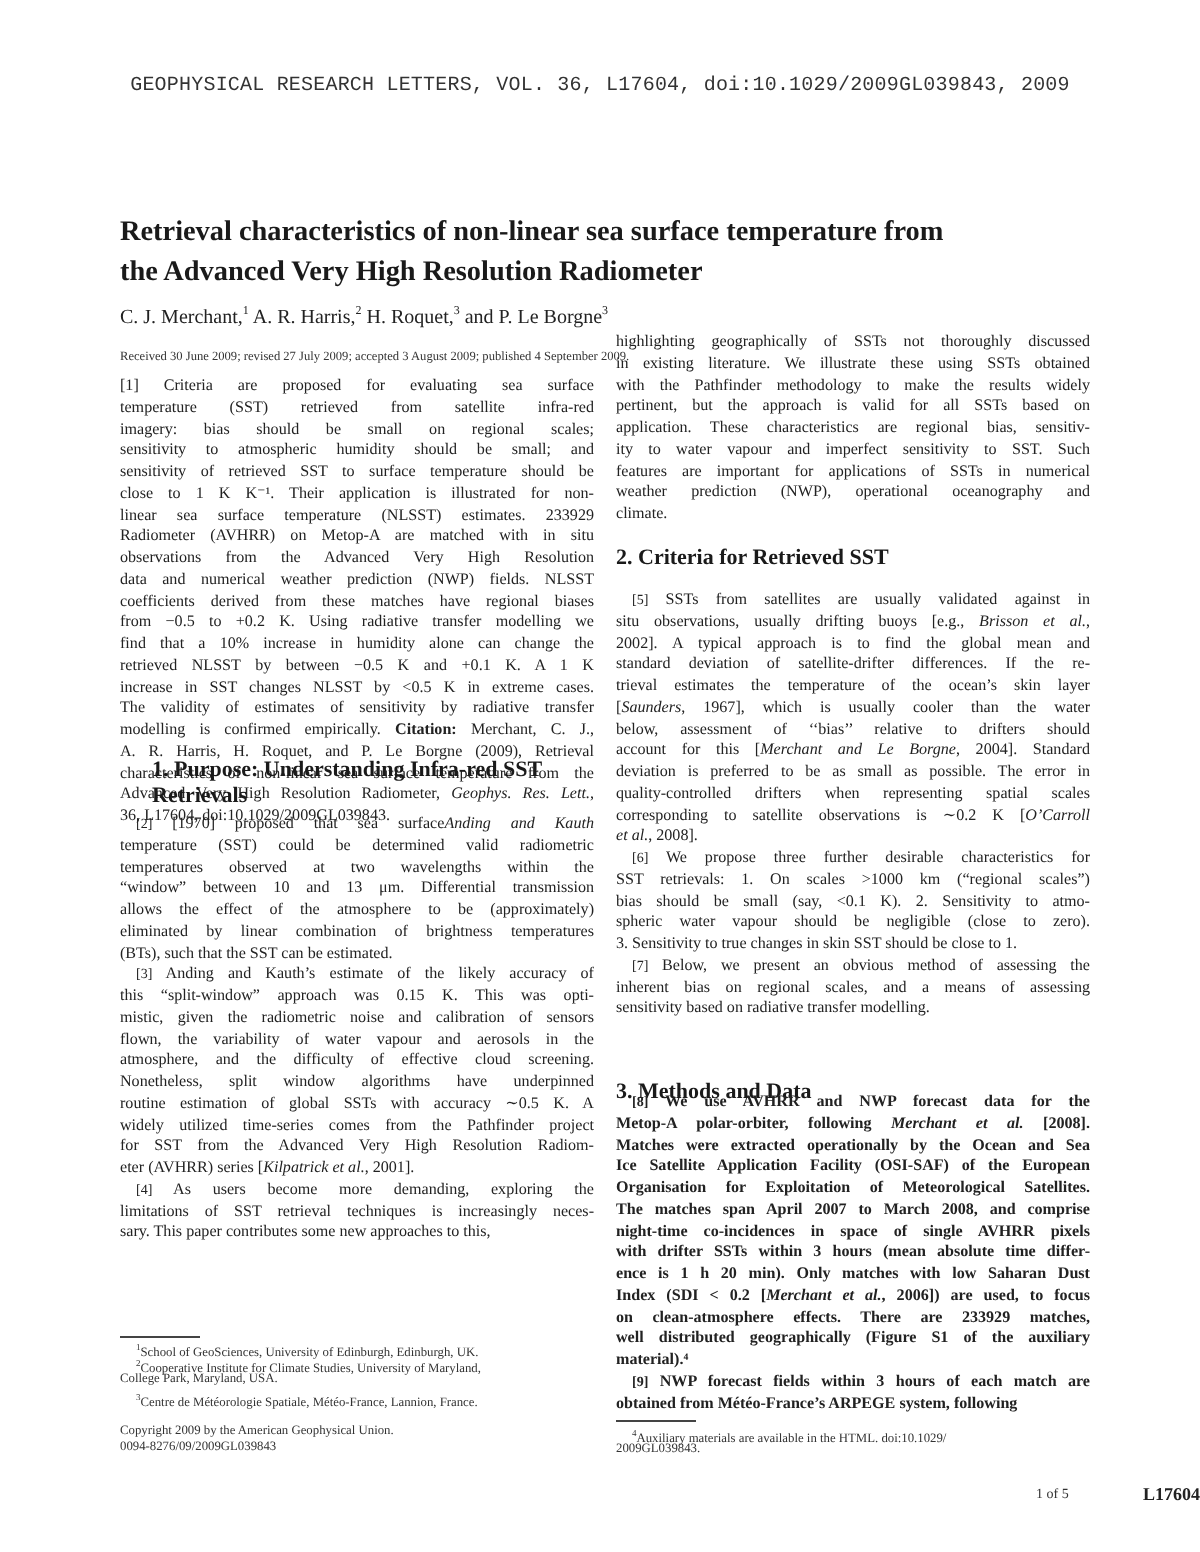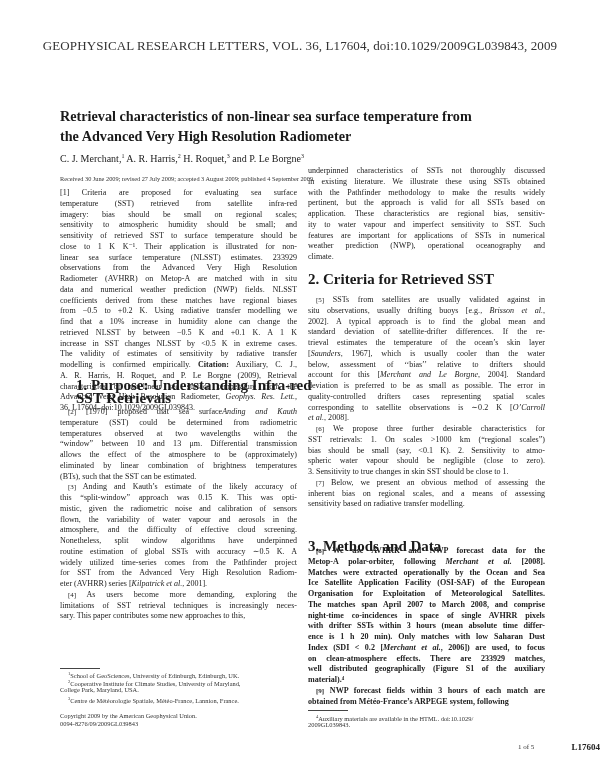--- a/index.html
+++ b/index.html
@@ -1,31 +1,31 @@
 <!DOCTYPE html>
 <html><head>
 <meta charset="utf-8">
 <style>
   html, body { margin: 0; padding: 0; background: #ffffff; }
   body { width: 600px; height: 776px; position: relative; overflow: hidden;
          font-family: "Liberation Serif", "DejaVu Serif", serif; color: #222; }
   .abs { position: absolute; white-space: nowrap; }
-  .running-head { top: 38px; left: 0; width: 600px; text-align: center; font-size: 13px; letter-spacing: 0.1px; color: #333; }
+  .running-head { top: 38px; left: 0; width: 600px; text-align: center; font-size: 10px; letter-spacing: 0.1px; color: #333; font-family: Liberation Mono, monospace; }
   .title { left: 60px; top: 106px; font-size: 14.2px; font-weight: bold; line-height: 20px; color: #1a1a1a; white-space: normal; width: 420px; }
   .authors { left: 60px; top: 153px; font-size: 10px; color: #222; }
   .authors sup { font-size: 6px; }
   .received { left: 60px; top: 175px; font-size: 6.3px; color: #333; }
   .col { position: absolute; width: 237px; font-size: 8.05px; line-height: 10.75px; color: #222; }
   .col .ln { display: block; height: 10.75px; white-space: nowrap; text-align: justify; text-align-last: justify; overflow: hidden; }
   .col .ln.last { text-align-last: left; }
   .col .ind { padding-left: 8px; }
   .it { font-style: italic; }
   .b { font-weight: bold; }
   .pn { font-size: 7px; }
-  .section-head { position: absolute; font-size: 15px; font-weight: bold; line-height: 12.5px; color: #1a1a1a; white-space: normal; }
+  .section-head { position: absolute; font-size: 11px; font-weight: bold; line-height: 12.5px; color: #1a1a1a; white-space: normal; }
   .fn-rule { position: absolute; height: 0; border-top: 0.8px solid #444; }
   .fn { position: absolute; font-size: 6.4px; line-height: 8.2px; color: #333; white-space: nowrap; }
   .fn sup { font-size: 4.5px; }
   .footer-code { top: 742px; left: 0; width: 600px; text-align: right; font-size: 9px; font-weight: bold; color: #222; }
   .footer-page { top: 743px; left: 518px; font-size: 7px; color: #333; }
 </style>
 </head>
 <body>
 
 <div class="abs running-head">GEOPHYSICAL RESEARCH LETTERS, VOL. 36, L17604, doi:10.1029/2009GL039843, 2009</div>
@@ -42,41 +42,41 @@
 <div class="abs received">Received 30 June 2009; revised 27 July 2009; accepted 3 August 2009; published 4 September 2009.</div>
 
 <div class="col" id="abstract" style="left:60px; top:188px;">
     <span class="ln"><span>[1]  Criteria are proposed for evaluating sea surface</span></span>
     <span class="ln"><span>temperature (SST) retrieved from satellite infra-red</span></span>
     <span class="ln"><span>imagery: bias should be small on regional scales;</span></span>
     <span class="ln"><span>sensitivity to atmospheric humidity should be small; and</span></span>
     <span class="ln"><span>sensitivity of retrieved SST to surface temperature should be</span></span>
     <span class="ln"><span>close to 1 K K⁻¹. Their application is illustrated for non-</span></span>
     <span class="ln"><span>linear sea surface temperature (NLSST) estimates. 233929</span></span>
+    <span class="ln"><span>Radiometer (AVHRR) on Metop-A are matched with in situ</span></span>
     <span class="ln"><span>observations from the Advanced Very High Resolution</span></span>
-    <span class="ln"><span>Radiometer (AVHRR) on Metop-A are matched with in situ</span></span>
     <span class="ln"><span>data and numerical weather prediction (NWP) fields. NLSST</span></span>
     <span class="ln"><span>coefficients derived from these matches have regional biases</span></span>
     <span class="ln"><span>from −0.5 to +0.2 K. Using radiative transfer modelling we</span></span>
     <span class="ln"><span>find that a 10% increase in humidity alone can change the</span></span>
     <span class="ln"><span>retrieved NLSST by between −0.5 K and +0.1 K. A 1 K</span></span>
     <span class="ln"><span>increase in SST changes NLSST by &lt;0.5 K in extreme cases.</span></span>
     <span class="ln"><span>The validity of estimates of sensitivity by radiative transfer</span></span>
-    <span class="ln"><span>modelling is confirmed empirically. </span><span class="b">Citation:</span><span>  Auxiliary, C. J.,</span></span>
+    <span class="ln"><span>modelling is confirmed empirically. </span><span class="b">Citation:</span><span>  Merchant, C. J.,</span></span>
     <span class="ln"><span>A. R. Harris, H. Roquet, and P. Le Borgne (2009), Retrieval</span></span>
     <span class="ln"><span>characteristics of non-linear sea surface temperature from the</span></span>
     <span class="ln"><span>Advanced Very High Resolution Radiometer, </span><span class="it">Geophys. Res. Lett.,</span></span>
     <span class="ln last"><span>36, L17604, doi:10.1029/2009GL039843.</span></span>
   </div>
 
 <div class="section-head" style="left:76px; top:379px; width:237px;">1.   Purpose: Understanding Infra-red SST Retrievals</div>
 
 <div class="col" id="sec1" style="left:60px; top:407px;">
     <span class="ln ind"><span class="pn">[2]</span><span> [1970] proposed that sea surface</span><span class="it">Anding and Kauth</span></span>
-    <span class="ln"><span>temperature (SST) could be determined from radiometric</span></span>
+    <span class="ln"><span>temperature (SST) could be determined valid radiometric</span></span>
     <span class="ln"><span>temperatures observed at two wavelengths within the</span></span>
     <span class="ln"><span>“window” between 10 and 13 μm. Differential transmission</span></span>
     <span class="ln"><span>allows the effect of the atmosphere to be (approximately)</span></span>
     <span class="ln"><span>eliminated by linear combination of brightness temperatures</span></span>
     <span class="ln last"><span>(BTs), such that the SST can be estimated.</span></span>
     <span class="ln ind"><span class="pn">[3]</span><span> Anding and Kauth’s estimate of the likely accuracy of</span></span>
     <span class="ln"><span>this “split-window” approach was 0.15 K. This was opti-</span></span>
     <span class="ln"><span>mistic, given the radiometric noise and calibration of sensors</span></span>
     <span class="ln"><span>flown, the variability of water vapour and aerosols in the</span></span>
     <span class="ln"><span>atmosphere, and the difficulty of effective cloud screening.</span></span>
@@ -95,21 +95,21 @@
     <div class="fn" style="left: 68px; top: 670px;"><sup>1</sup><span>School of GeoSciences, University of Edinburgh, Edinburgh, UK.</span></div>
     <div class="fn" style="left: 68px; top: 678.2px;"><sup>2</sup><span>Cooperative Institute for Climate Studies, University of Maryland,</span></div>
     <div class="fn" style="left: 60px; top: 686.4px;"><span>College Park, Maryland, USA.</span></div>
     <div class="fn" style="left: 68px; top: 694.6px;"><sup>3</sup><span>Centre de Météorologie Spatiale, Météo-France, Lannion, France.</span></div>
   </div>
 
 <div class="fn" style="left:60px; top:712px;">Copyright 2009 by the American Geophysical Union.</div>
 <div class="fn" style="left:60px; top:720px;">0094-8276/09/2009GL039843</div>
 
 <div class="col" id="intro" style="left:308px; top:166px;">
-    <span class="ln"><span>underpinned characteristics of SSTs not thoroughly discussed</span></span>
+    <span class="ln"><span>highlighting geographically of SSTs not thoroughly discussed</span></span>
     <span class="ln"><span>in existing literature. We illustrate these using SSTs obtained</span></span>
     <span class="ln"><span>with the Pathfinder methodology to make the results widely</span></span>
     <span class="ln"><span>pertinent, but the approach is valid for all SSTs based on</span></span>
     <span class="ln"><span>application. These characteristics are regional bias, sensitiv-</span></span>
     <span class="ln"><span>ity to water vapour and imperfect sensitivity to SST. Such</span></span>
     <span class="ln"><span>features are important for applications of SSTs in numerical</span></span>
     <span class="ln"><span>weather prediction (NWP), operational oceanography and</span></span>
     <span class="ln last"><span>climate.</span></span>
   </div>
 
@@ -117,21 +117,21 @@
 <div class="col" id="sec2" style="left:308px; top:295px;">
     <span class="ln ind"><span class="pn">[5]</span><span> SSTs from satellites are usually validated against in</span></span>
     <span class="ln"><span>situ observations, usually drifting buoys [e.g., </span><span class="it">Brisson et al.</span><span>,</span></span>
     <span class="ln"><span>2002]. A typical approach is to find the global mean and</span></span>
     <span class="ln"><span>standard deviation of satellite-drifter differences. If the re-</span></span>
     <span class="ln"><span>trieval estimates the temperature of the ocean’s skin layer</span></span>
     <span class="ln"><span>[</span><span class="it">Saunders</span><span>, 1967], which is usually cooler than the water</span></span>
     <span class="ln"><span>below, assessment of ‘‘bias’’ relative to drifters should</span></span>
     <span class="ln"><span>account for this [</span><span class="it">Merchant and Le Borgne</span><span>, 2004]. Standard</span></span>
     <span class="ln"><span>deviation is preferred to be as small as possible. The error in</span></span>
-    <span class="ln"><span>quality-controlled drifters cases representing spatial scales</span></span>
+    <span class="ln"><span>quality-controlled drifters when representing spatial scales</span></span>
     <span class="ln"><span>corresponding to satellite observations is ∼0.2 K [</span><span class="it">O’Carroll</span></span>
     <span class="ln last"><span class="it">et al.</span><span>, 2008].</span></span>
     <span class="ln ind"><span class="pn">[6]</span><span> We propose three further desirable characteristics for</span></span>
     <span class="ln"><span>SST retrievals: 1. On scales &gt;1000 km (“regional scales”)</span></span>
     <span class="ln"><span>bias should be small (say, &lt;0.1 K). 2. Sensitivity to atmo-</span></span>
     <span class="ln"><span>spheric water vapour should be negligible (close to zero).</span></span>
     <span class="ln last"><span>3. Sensitivity to true changes in skin SST should be close to 1.</span></span>
     <span class="ln ind"><span class="pn">[7]</span><span> Below, we present an obvious method of assessing the</span></span>
     <span class="ln"><span>inherent bias on regional scales, and a means of assessing</span></span>
     <span class="ln last"><span>sensitivity based on radiative transfer modelling.</span></span>

